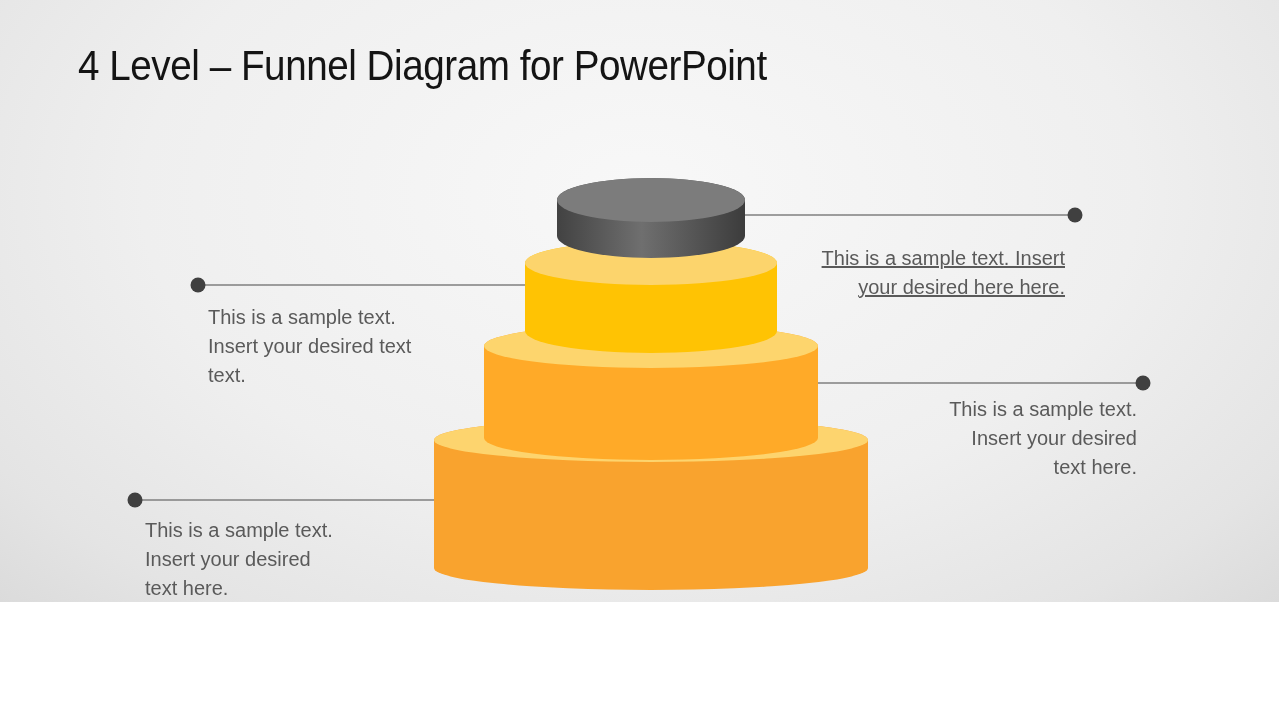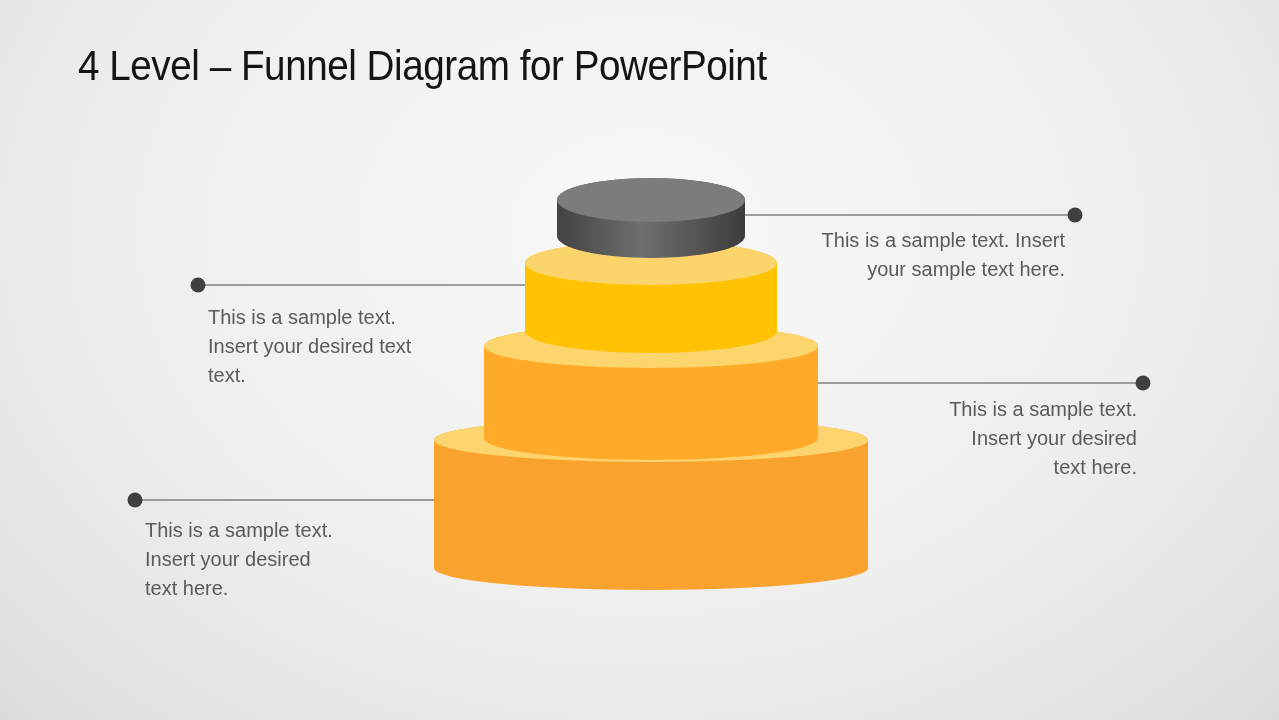--- a/index.html
+++ b/index.html
@@ -2,21 +2,21 @@
 <html><head>
 <meta charset="utf-8">
 <style>
   html, body {
     margin: 0;
     padding: 0;
   }
   .slide {
     position: relative;
     width: 1279px;
-    height: 720px;
+    height: 602px;
     overflow: hidden;
     background: radial-gradient(ellipse at 50% 32%, #f8f8f8 0%, #efefef 55%, #e4e4e4 85%, #dbdbdb 100%);
     font-family: "Liberation Sans", sans-serif;
   }
   .slide-title {
     position: absolute;
     left: 78px;
     top: 42px;
     font-size: 42px;
     font-weight: 400;
@@ -32,21 +32,21 @@
     top: 0;
   }
   .callout-text {
     position: absolute;
     color: #5a5a5a;
     font-size: 20px;
     line-height: 29px;
   }
   .align-left  { text-align: left; }
   .align-right { text-align: right; }
-  .co1 { left: 765px; top: 226px; width: 300px; }
+  .co1 { left: 765px; top: 244px; width: 300px; text-decoration: underline; }
   .co2 { left: 208px; top: 303px; width: 262px; }
   .co3 { left: 857px; top: 395px; width: 280px; }
   .co4 { left: 145px; top: 516px; width: 262px; }
 </style>
 </head>
 <body>
 
 <div class="slide">
 
   <div class="slide-title">4 Level – Funnel Diagram for PowerPoint</div>
@@ -78,21 +78,21 @@
     <ellipse cx="651" cy="200" rx="94" ry="22" fill="#7c7c7c"></ellipse>
 
     <circle cx="1075" cy="215" r="7.5" fill="#404040"></circle>
     <circle cx="198" cy="285" r="7.5" fill="#404040"></circle>
     <circle cx="1143" cy="383" r="7.5" fill="#404040"></circle>
     <circle cx="135" cy="500" r="7.5" fill="#404040"></circle>
   </svg>
 
   <div class="callout-text co1 align-right">
     <div>This is a sample text. Insert</div>
-    <div>your sample text here.</div>
+    <div>your desired here here.</div>
   </div>
 
   <div class="callout-text co2 align-left">
     <div>This is a sample text.</div>
     <div>Insert your desired text</div>
     <div>text.</div>
   </div>
 
   <div class="callout-text co3 align-right">
     <div>This is a sample text.</div>

